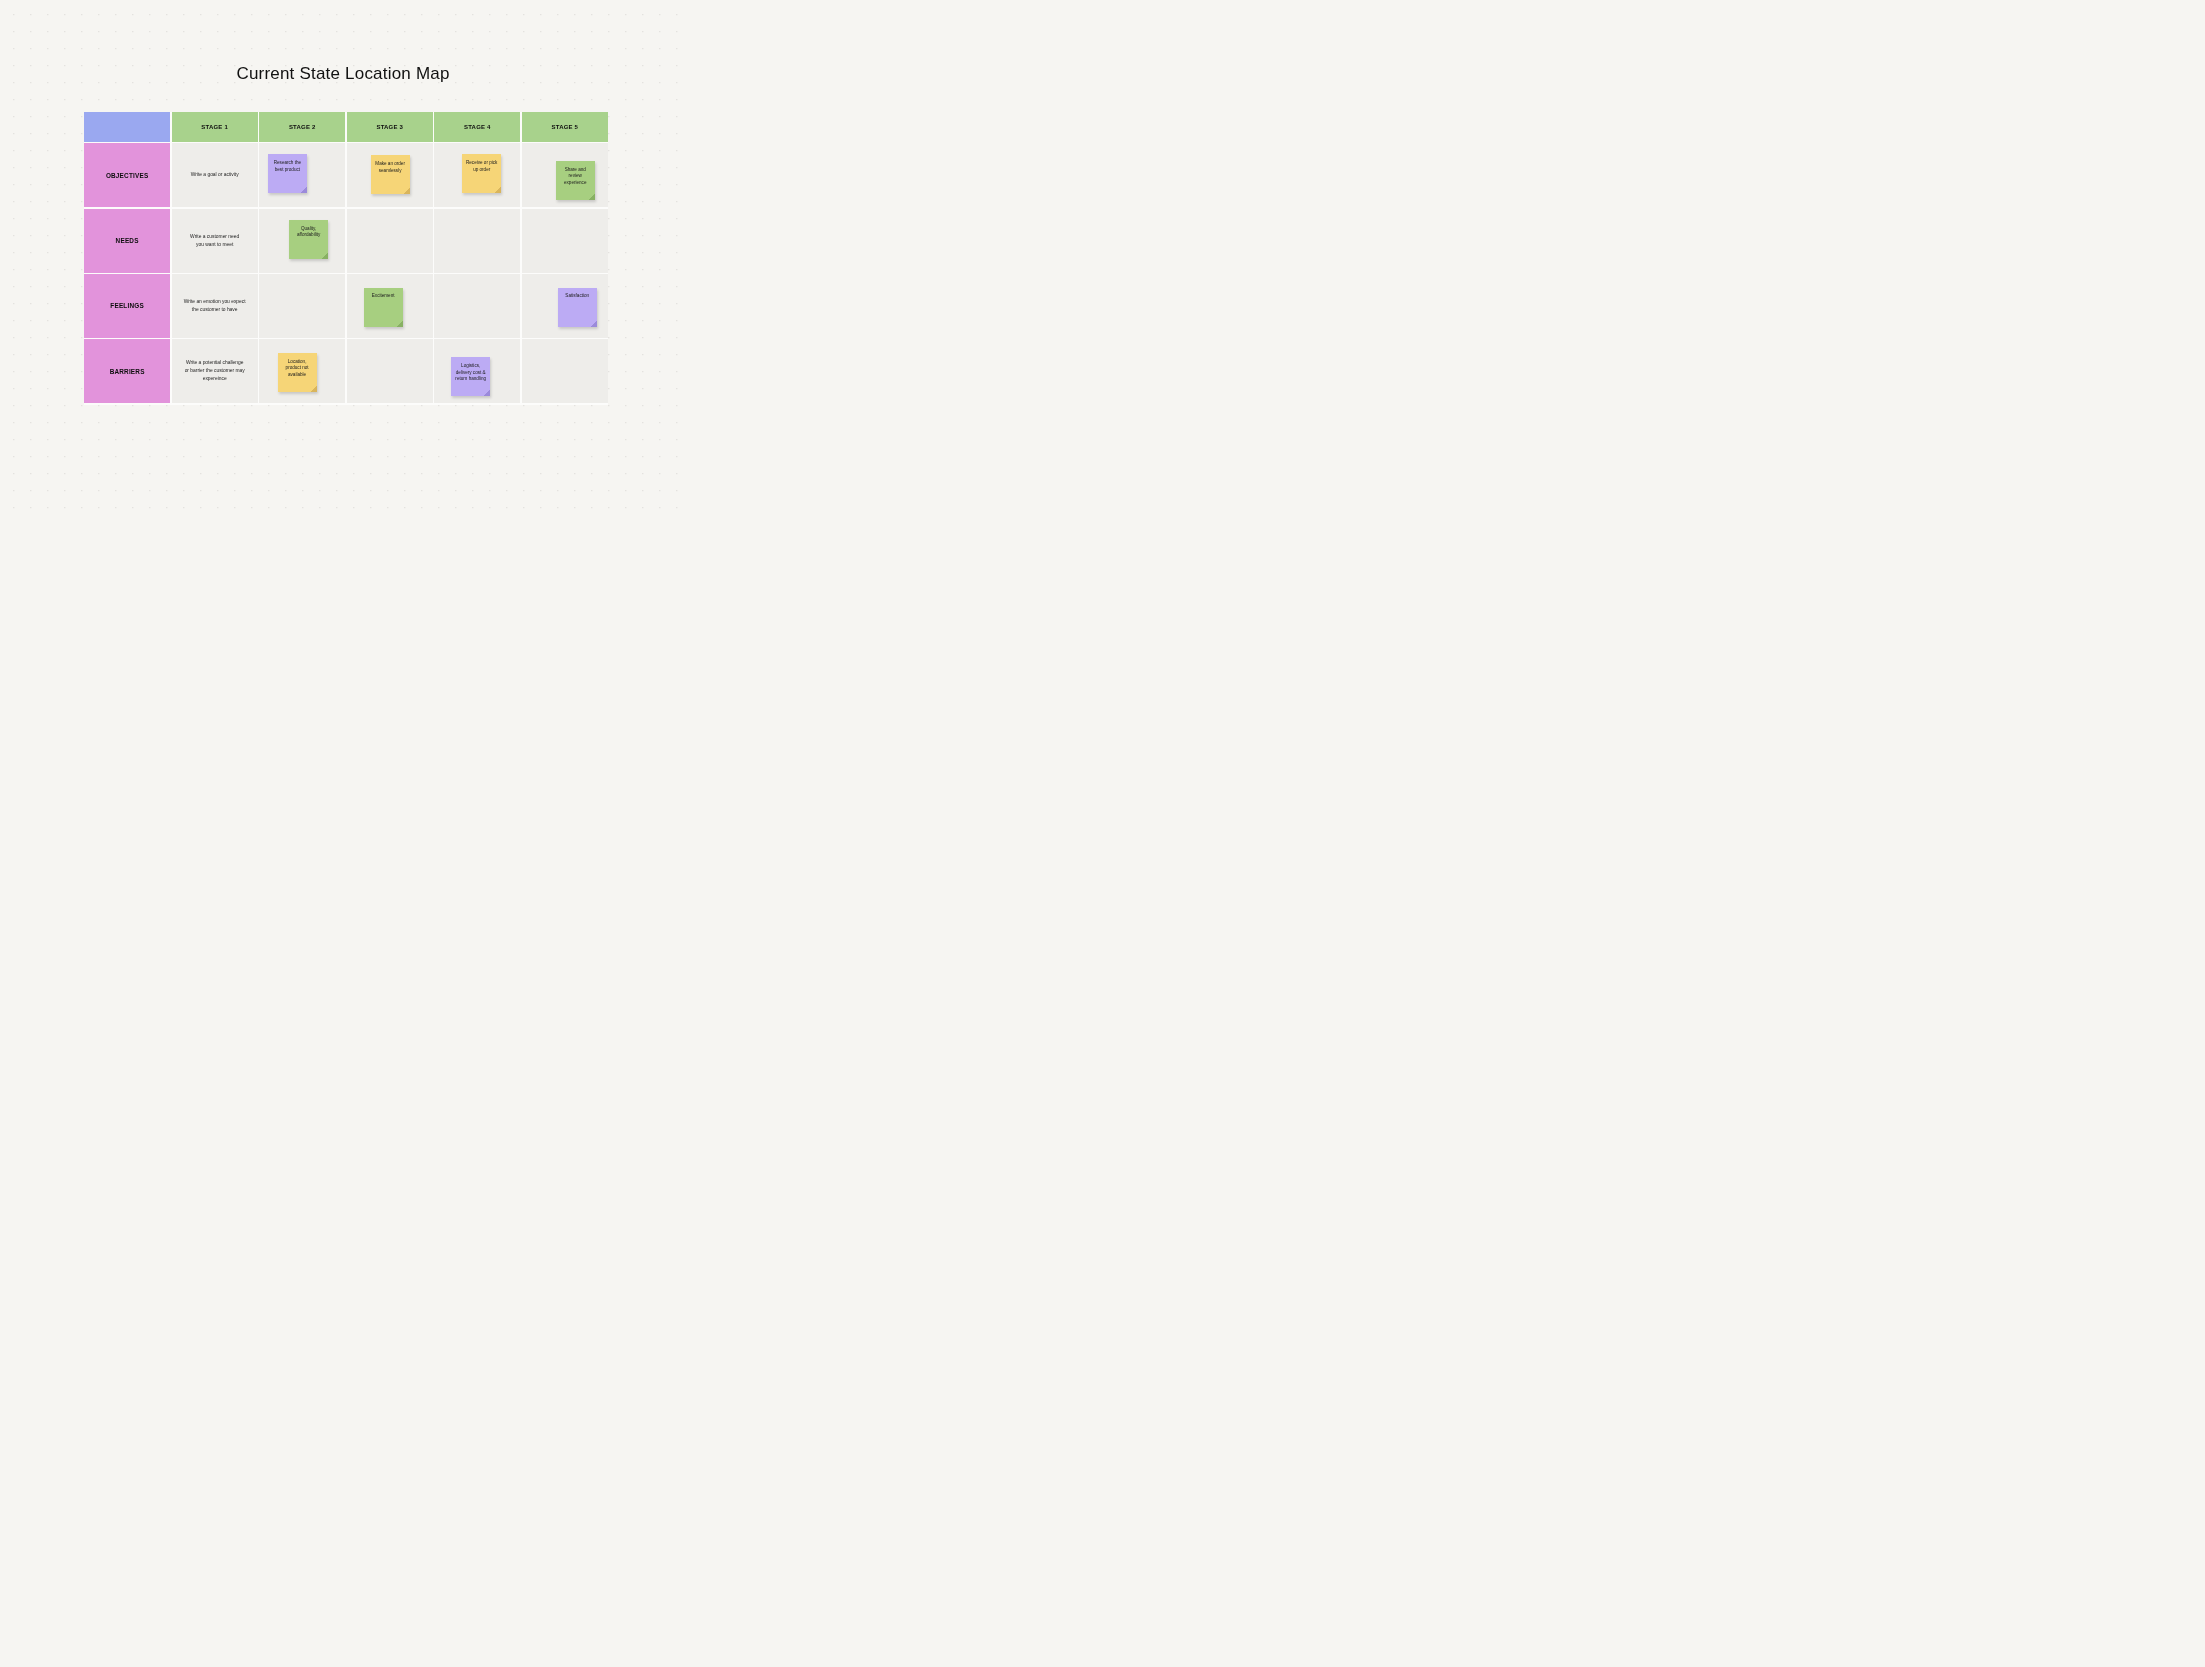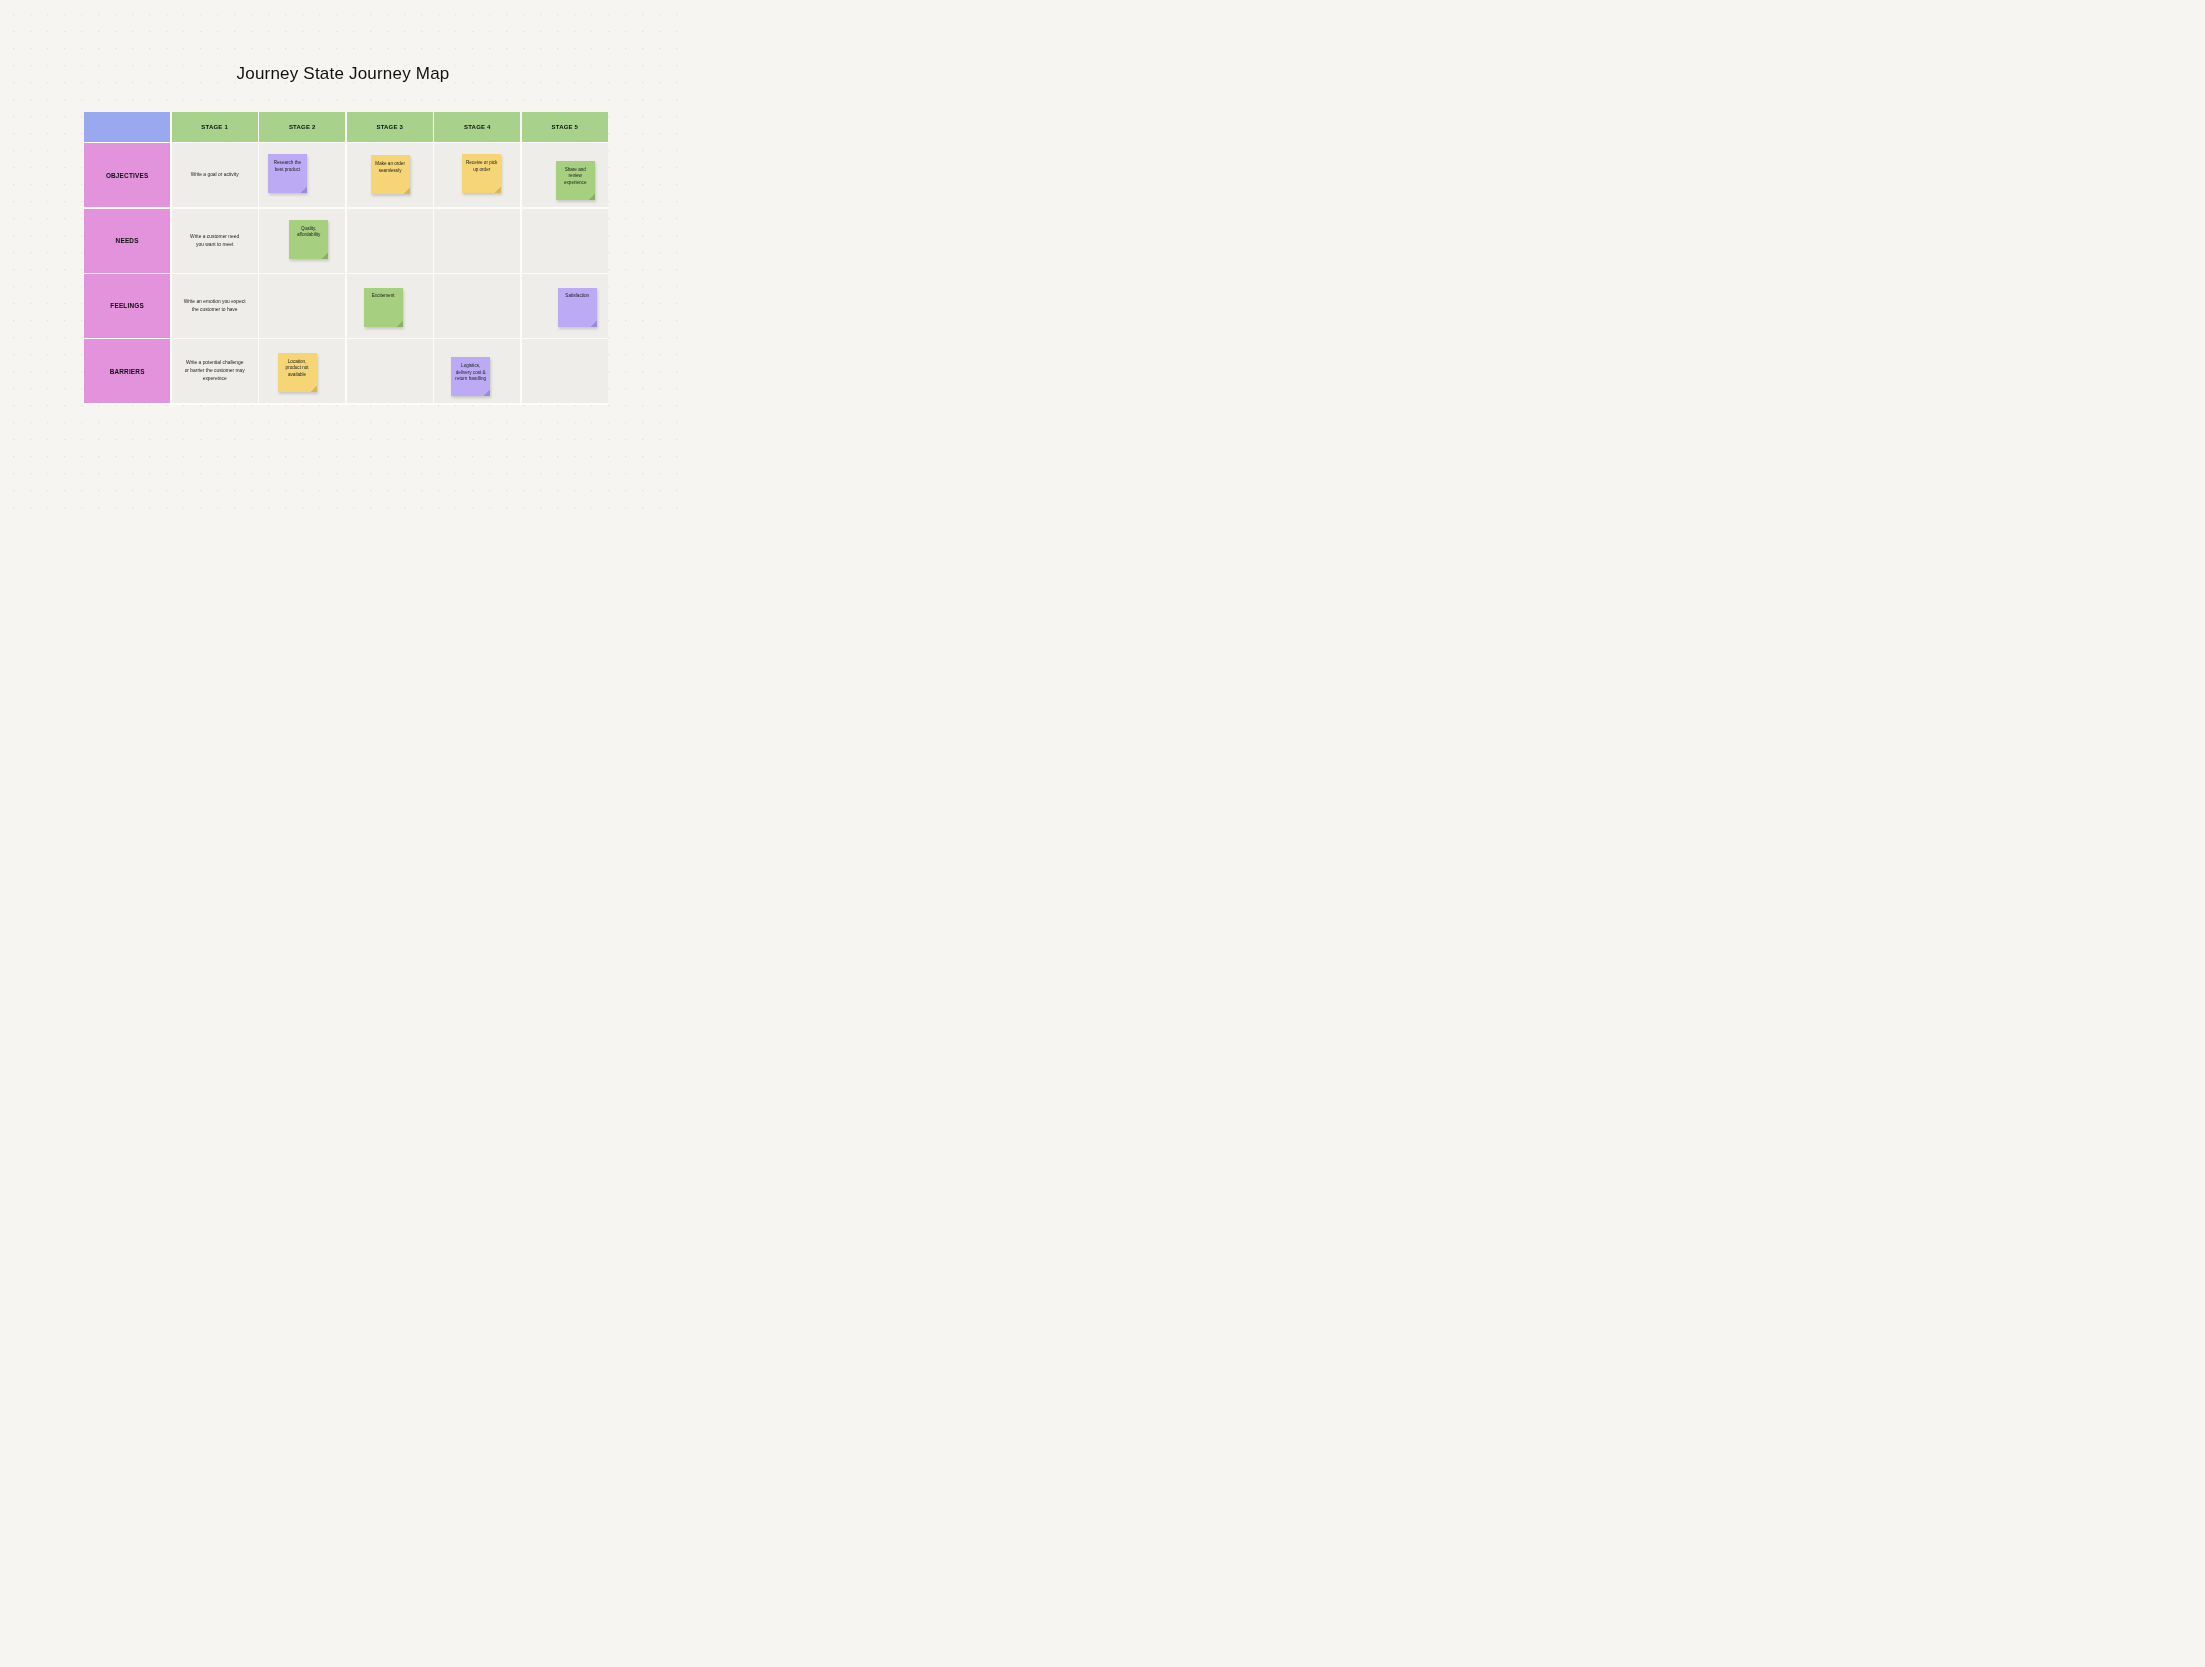--- a/index.html
+++ b/index.html
@@ -90,21 +90,21 @@
   .note.yellow { background: var(--note_yellow, #f6d577); }
   .note.yellow .fold { background: linear-gradient(to top left, #d9b55c 49.5%, transparent 50%); }
   .note.green  { background: var(--note_green, #a7cf80); }
   .note.green .fold { background: linear-gradient(to top left, #88b163 49.5%, transparent 50%); }
 </style>
 </head>
 <body>
 
 <div class="board">
 
-  <h1 class="title">Journey State Journey Map</h1>
+  <h1 class="title">Current State Location Map</h1>
 
   <div class="grid">
 
     <div class="cell corner"></div>
     <div class="cell stage">STAGE 1</div>
     <div class="cell stage">STAGE 2</div>
     <div class="cell stage">STAGE 3</div>
     <div class="cell stage">STAGE 4</div>
     <div class="cell stage">STAGE 5</div>
 

